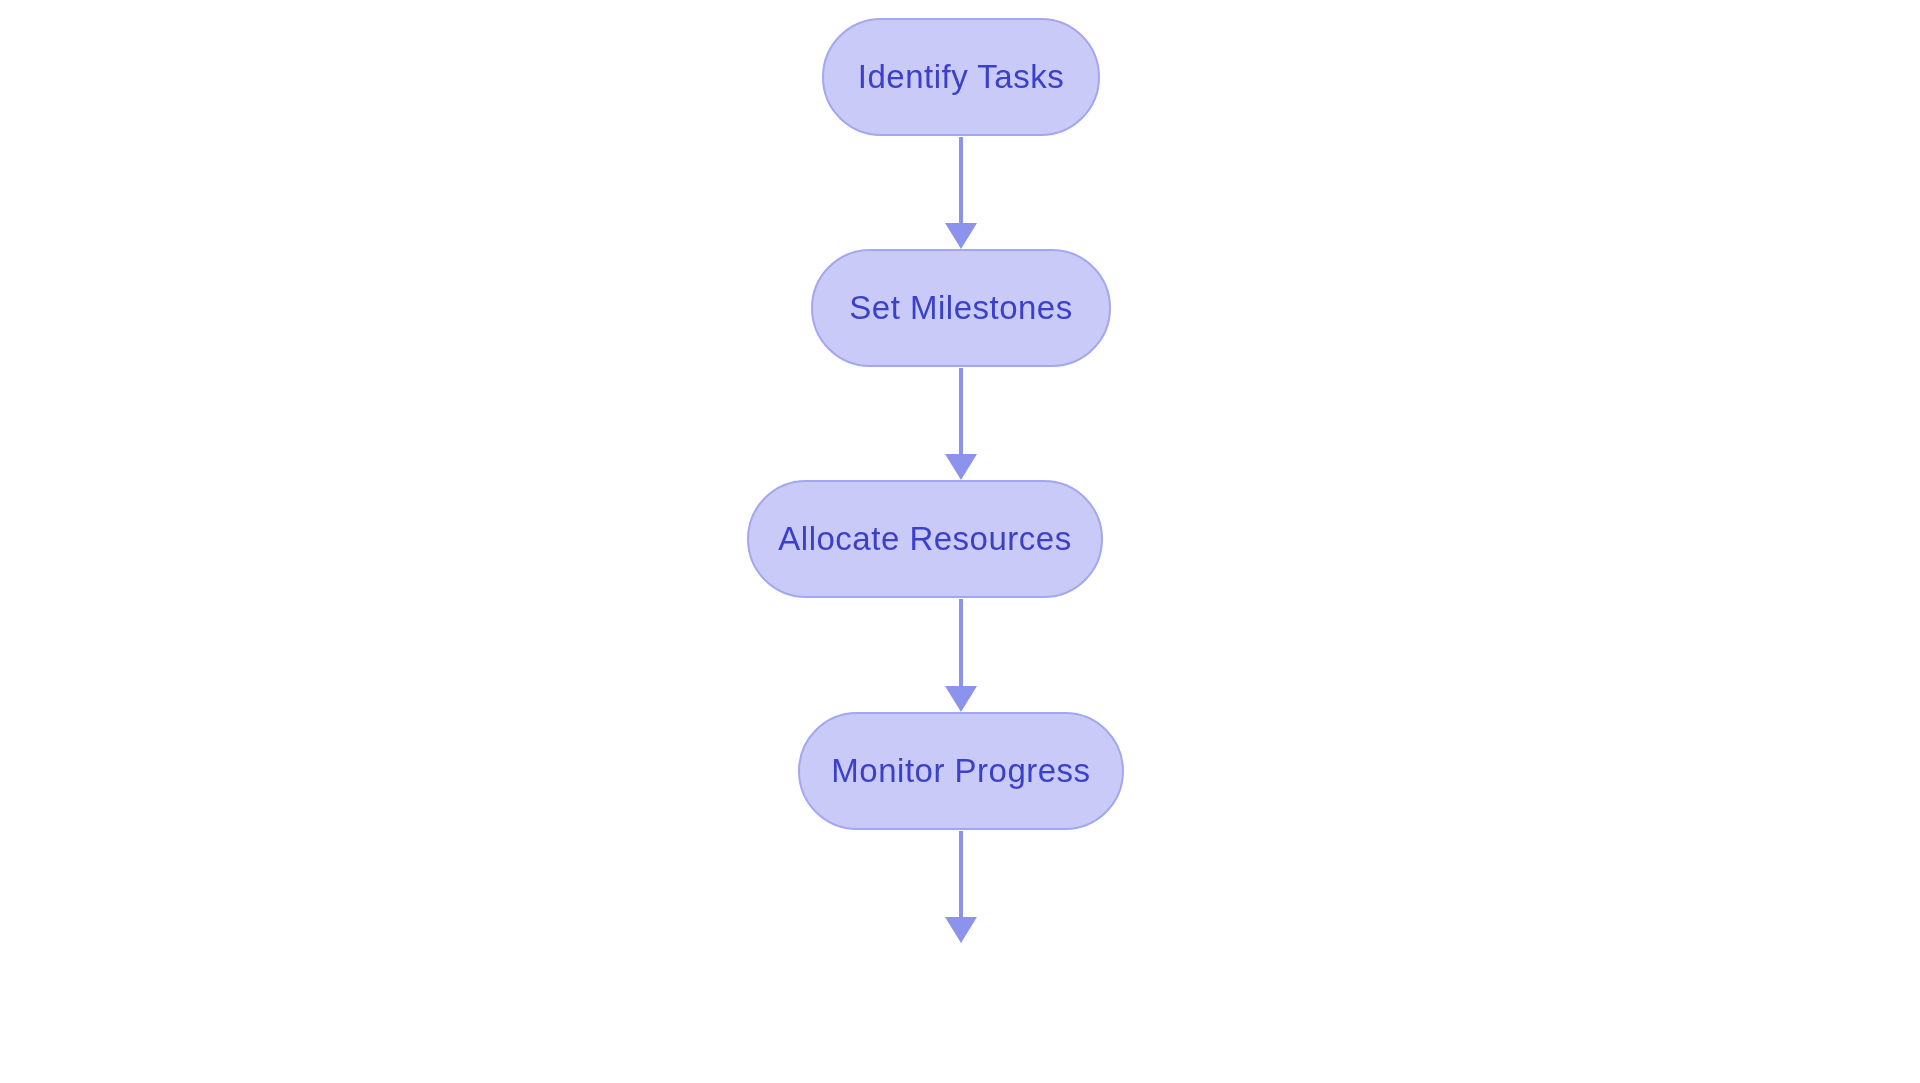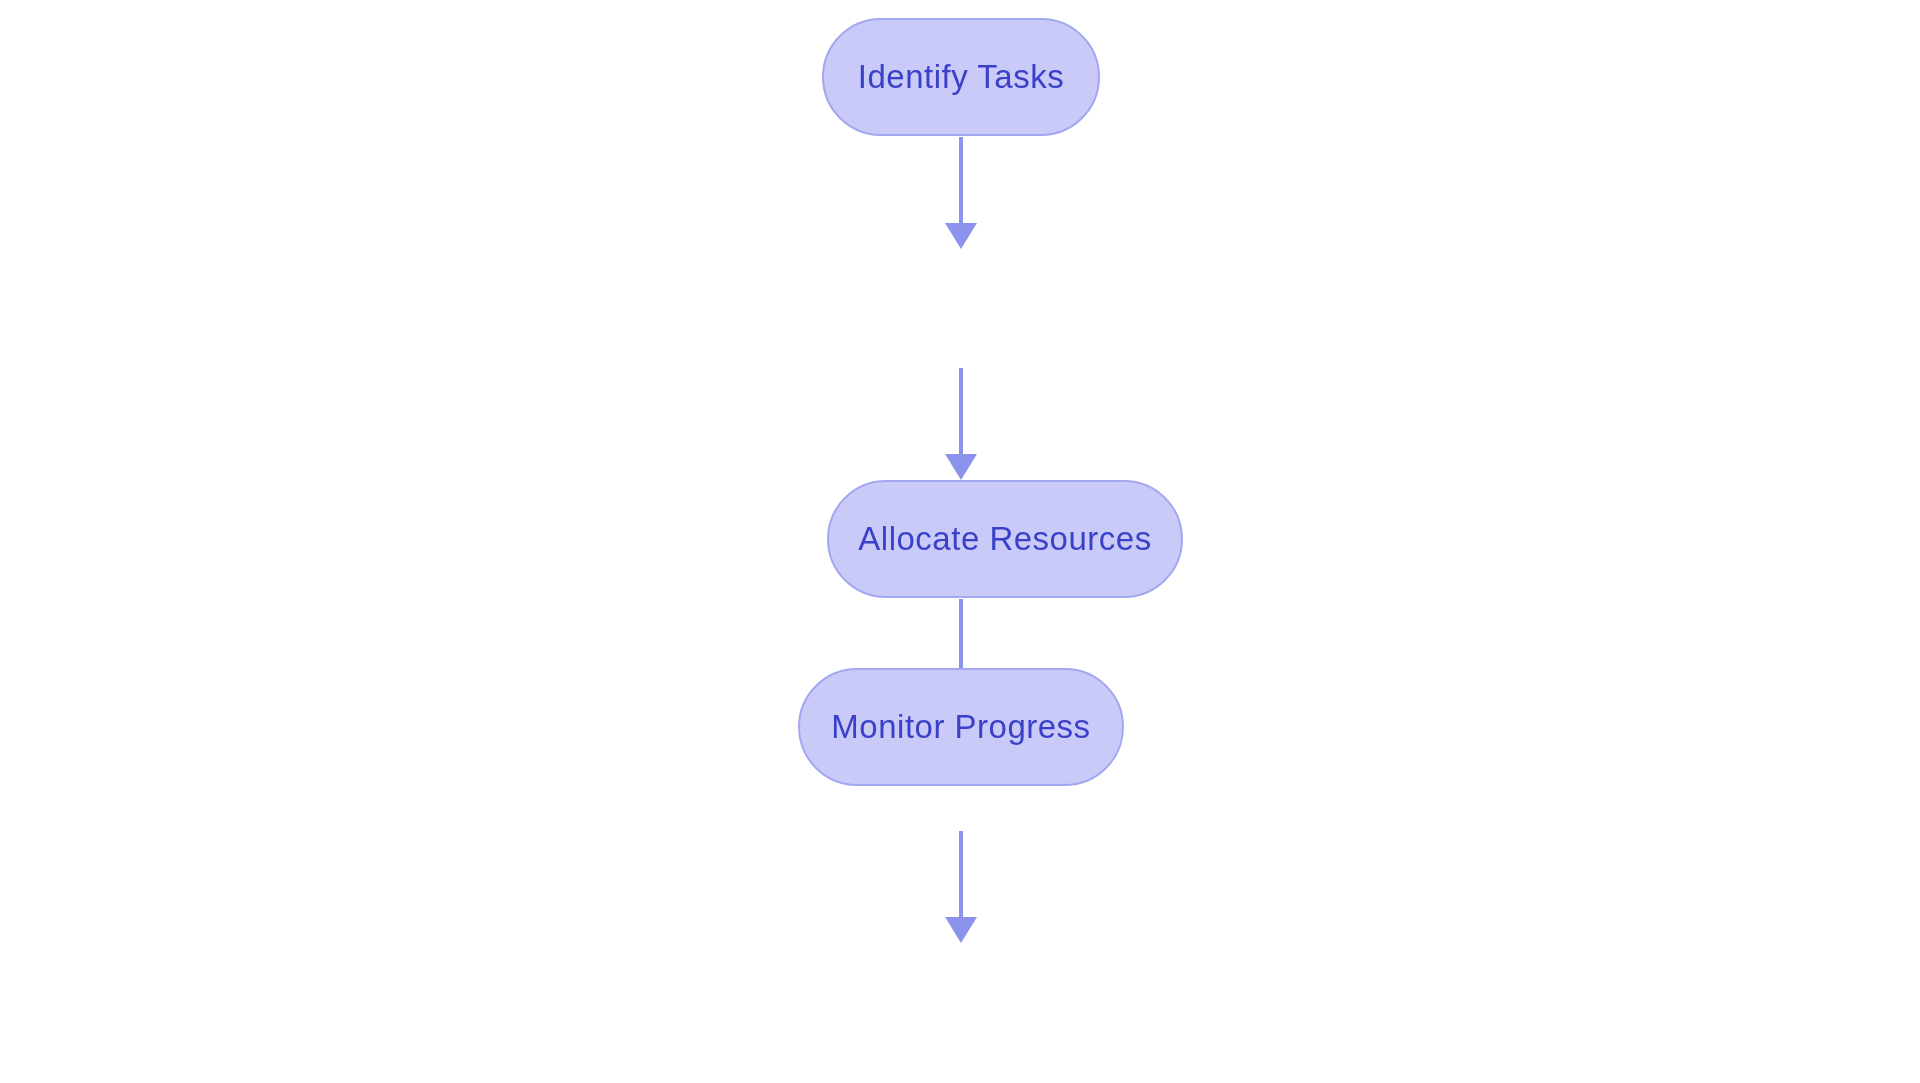--- a/index.html
+++ b/index.html
@@ -27,22 +27,22 @@
     justify-content: center;
   }
   .node .label {
     color: var(--node-text, #3a41c8);
     font-size: 33px;
     letter-spacing: 0.5px;
     white-space: nowrap;
   }
   .n1 { left: 822px; top: 18px;  width: 278px; }
   .n2 { left: 811px; top: 249px; width: 300px; }
-  .n3 { left: 827px; top: 480px; width: 356px; text-align: right; }
-  .n4 { left: 798px; top: 668px; width: 326px; }
+  .n3 { left: 747px; top: 480px; width: 356px; text-align: right; }
+  .n4 { left: 798px; top: 712px; width: 326px; }
   .n5 { left: 783px; top: 943px; width: 356px; }
 
   .arrow {
     position: absolute;
     left: 945px;
     width: 32px;
     display: flex;
     flex-direction: column;
     align-items: center;
   }
@@ -71,20 +71,23 @@
 
   <div class="node n1">
     <span class="label">Identify Tasks</span>
   </div>
 
   <div class="arrow a1">
     <div class="stem"></div>
     <div class="head"></div>
   </div>
 
+  <div class="node n2">
+    <span class="label">Set Milestones</span>
+  </div>
 
   <div class="arrow a2">
     <div class="stem"></div>
     <div class="head"></div>
   </div>
 
   <div class="node n3">
     <span class="label">Allocate Resources</span>
   </div>
 

